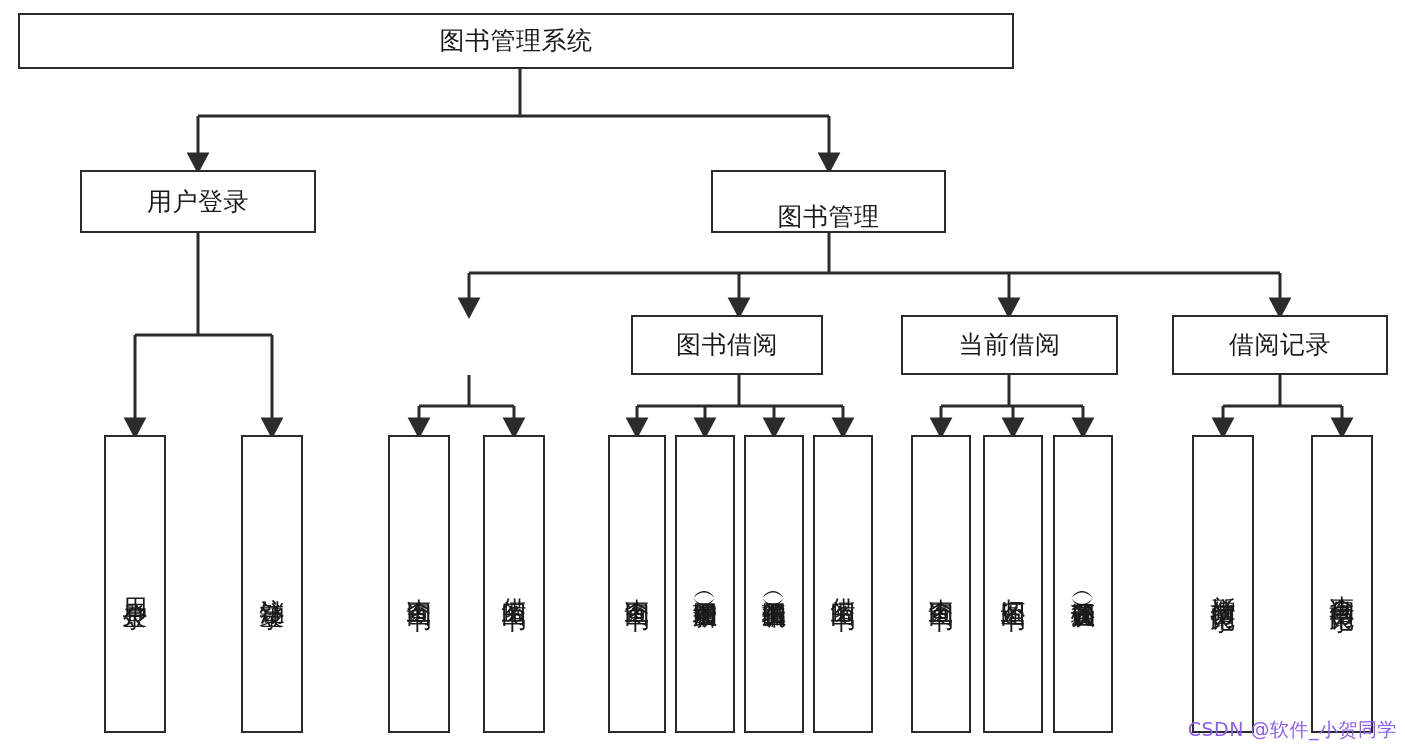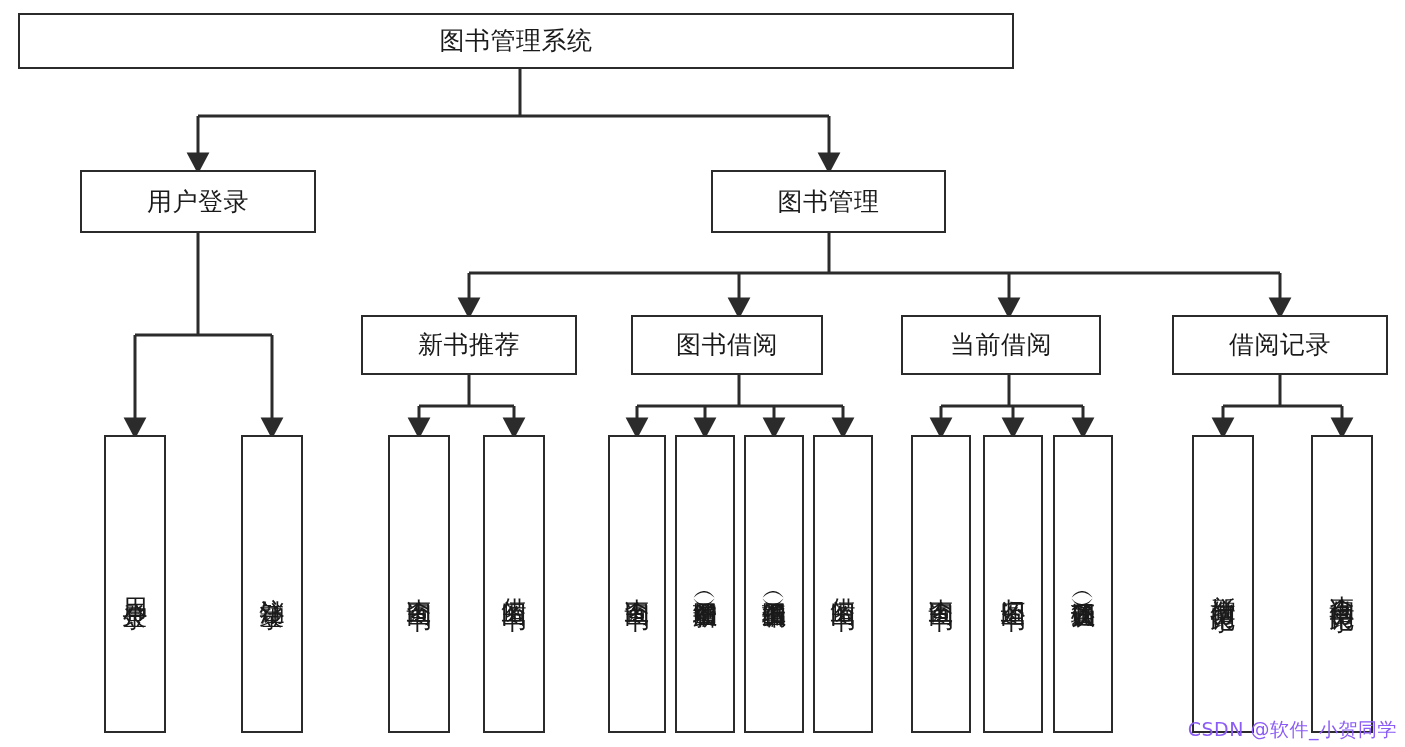--- a/index.html
+++ b/index.html
@@ -132,31 +132,28 @@
     </g>
   </svg>
 
   <div class="node root-node h-node" id="node-root" style="left: 18px; top: 13px; width: 996px; height: 56px;">
     <span class="h-label">图书管理系统</span>
   </div>
 
   <div class="node h-node" id="node-l2-0" style="left: 80px; top: 170px; width: 236px; height: 63px;">
     <span class="h-label">用户登录</span>
   </div>
-  <div class="node h-node" id="node-l2-1" style="left: 711px; top: 170px; width: 235px; height: 63px;">
+  <div class="node h-node" id="node-l2-1" style="left: 711px; top: 170px; width: 235px; height: 63px; align-items: flex-end;">
     <span class="h-label">图书管理</span>
   </div>
 
-  <div class="node h-node" id="node-l3-0" style="left: 361px; top: 315px; width: 216px; height: 60px;">
-    <span class="h-label">新书推荐</span>
-  </div>
   <div class="node h-node" id="node-l3-1" style="left: 631px; top: 315px; width: 192px; height: 60px;">
     <span class="h-label">图书借阅</span>
   </div>
-  <div class="node h-node" id="node-l3-2" style="left: 901px; top: 315px; width: 200px; height: 60px;">
+  <div class="node h-node" id="node-l3-2" style="left: 901px; top: 315px; width: 217px; height: 60px;">
     <span class="h-label">当前借阅</span>
   </div>
   <div class="node h-node" id="node-l3-3" style="left: 1172px; top: 315px; width: 216px; height: 60px;">
     <span class="h-label">借阅记录</span>
   </div>
 
   <div class="node v-node" id="node-leaf-0" style="left: 104px; top: 435px; width: 62px; height: 298px;">
     <span class="v-label">用户登录</span>
   </div>
   <div class="node v-node" id="node-leaf-1" style="left: 241px; top: 435px; width: 62px; height: 298px;">

